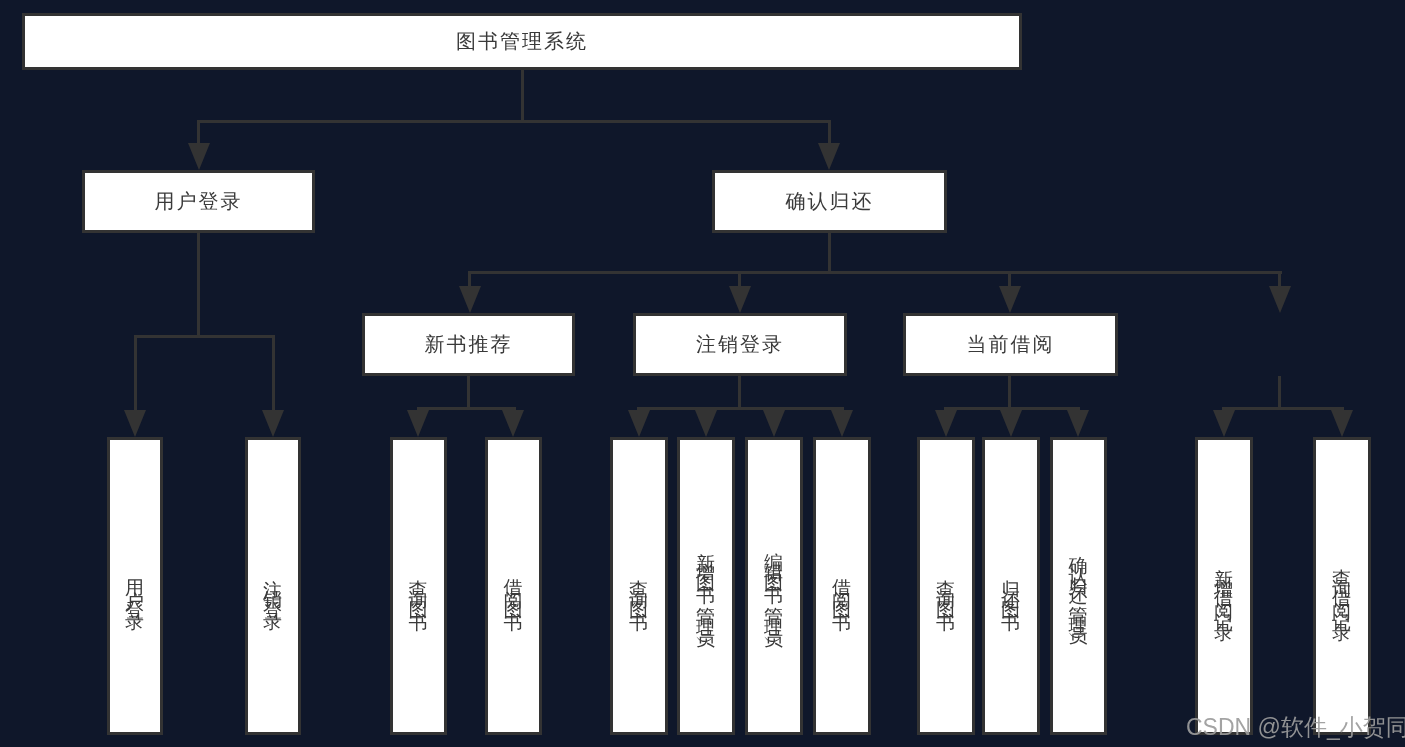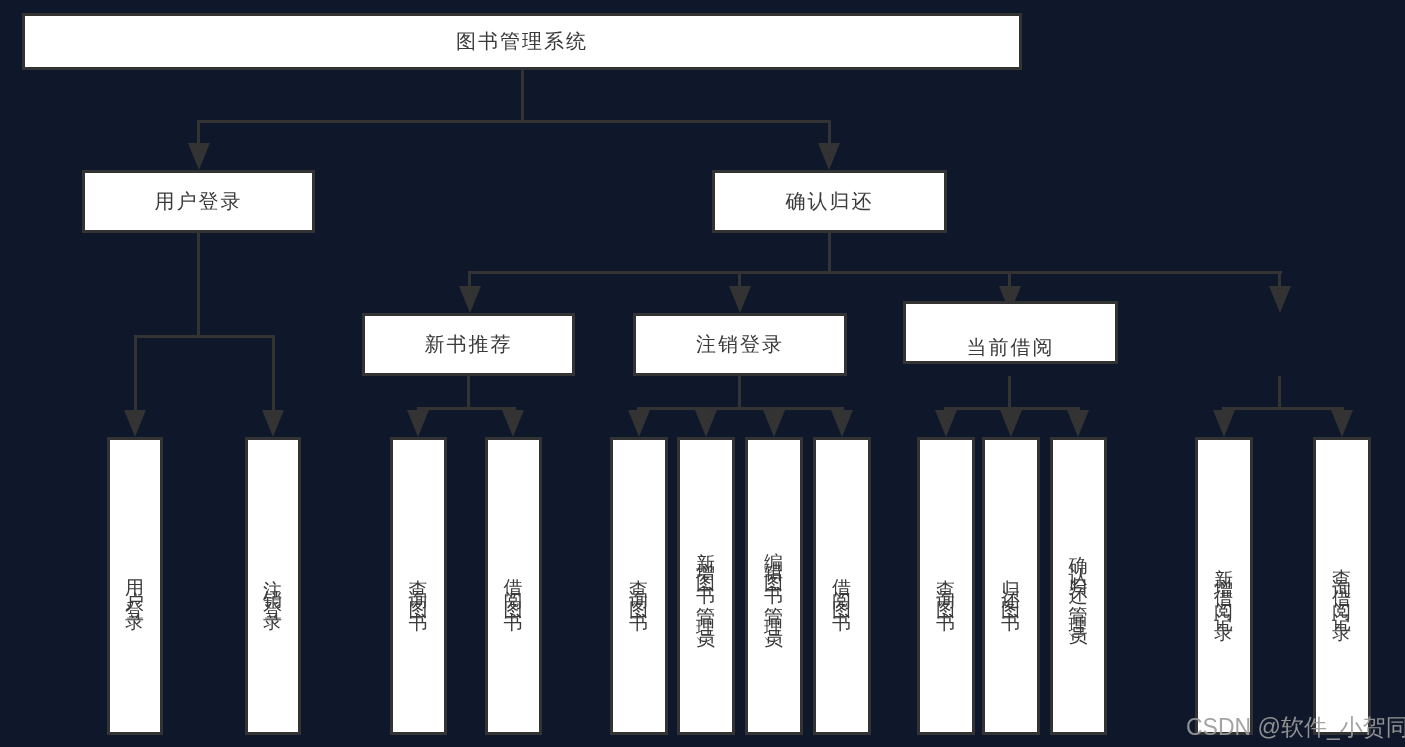--- a/index.html
+++ b/index.html
@@ -118,21 +118,21 @@
   <div class="box" style="left:712px;top:170px;width:235px;height:63px;">
     <span class="hlabel">确认归还</span>
   </div>
 
   <div class="box" style="left:362px;top:313px;width:213px;height:63px;">
     <span class="hlabel">新书推荐</span>
   </div>
   <div class="box" style="left:633px;top:313px;width:214px;height:63px;">
     <span class="hlabel">注销登录</span>
   </div>
-  <div class="box" style="left:903px;top:301px;width:215px;height:63px;align-items:flex-end;">
+  <div class="box" style="left:903px;top:313px;width:215px;height:63px;">
     <span class="hlabel">当前借阅</span>
   </div>
 
   <div class="box" style="left:107px;top:437px;width:56px;height:298px;">
     <span class="vlabel">用户登录</span>
   </div>
   <div class="box" style="left:245px;top:437px;width:56px;height:298px;">
     <span class="vlabel">注销登录</span>
   </div>
 

